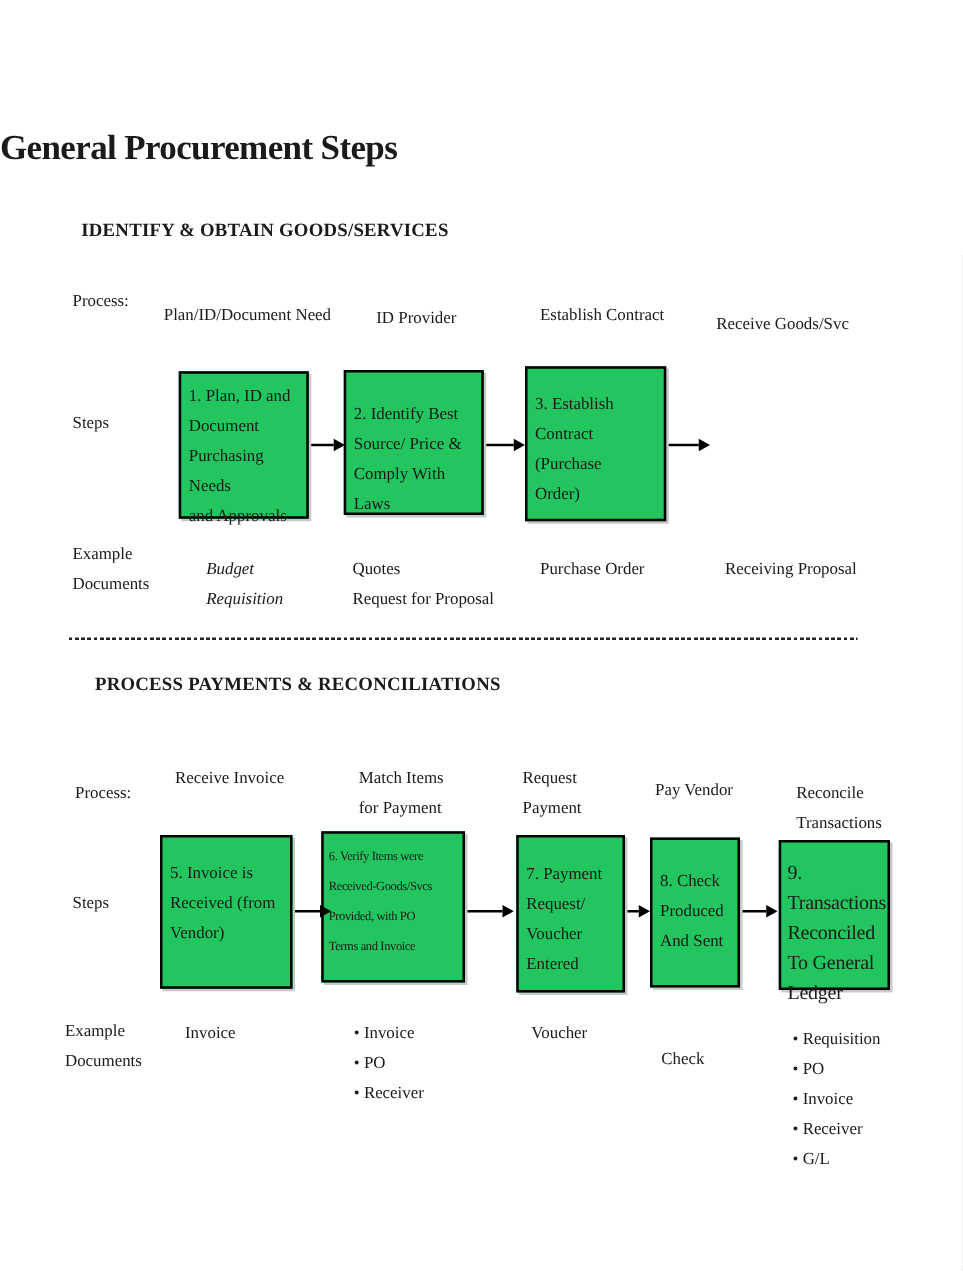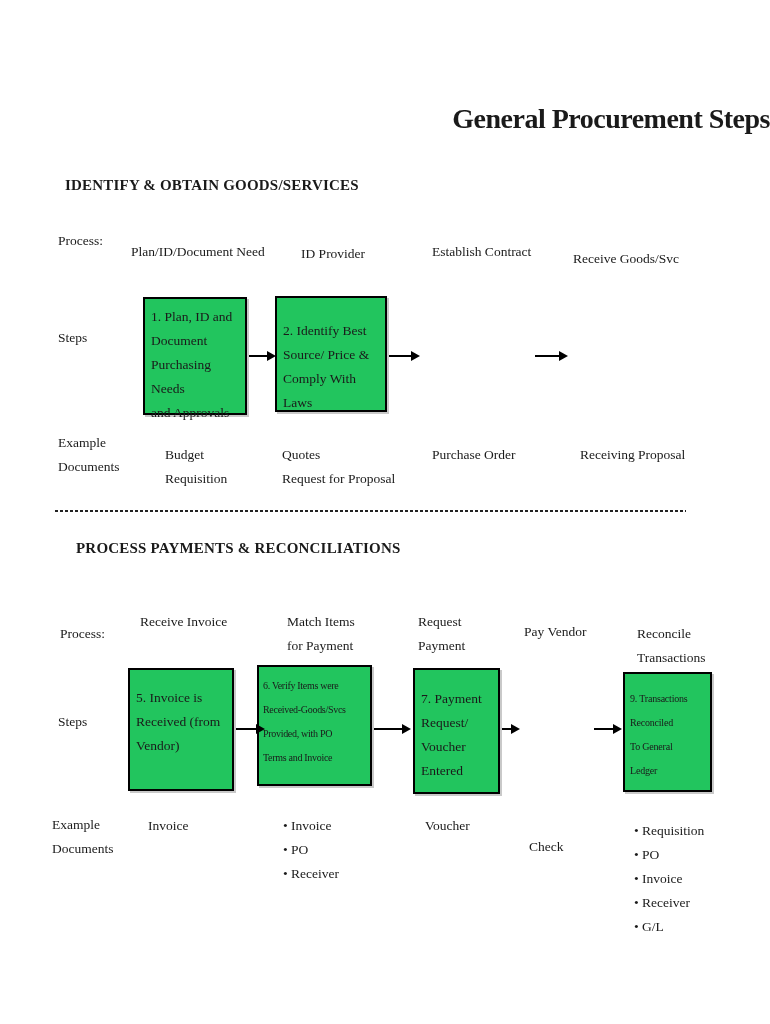--- a/index.html
+++ b/index.html
@@ -7,21 +7,21 @@
     position:relative;
     width:770px;height:1024px;
     margin:0 auto;
     background:#ffffff;
     font-family:"Liberation Serif","DejaVu Serif",serif;
     color:#1a1a1a;
     overflow:hidden;
   }
   .title{
     position:absolute;left:0;top:103px;width:100%;
-    text-align:right;font-size:28px;font-weight:600;
+    text-align:left;font-size:28px;font-weight:600;
     letter-spacing:-0.5px;margin:0;
   }
   .sec-h{
     position:absolute;margin:0;
     font-size:15px;font-weight:bold;letter-spacing:0.2px;
     white-space:nowrap;
   }
   .lbl{
     position:absolute;
     font-size:13.5px;line-height:24px;
@@ -69,28 +69,32 @@
 
   <div class="lbl" style="left:58px;top:326px;">Steps</div>
 
   <div class="stepbox" style="left:143px;top:297px;width:104px;height:118px;padding-top:6px;">1.  Plan, ID and
 Document
 Purchasing Needs
 and Approvals</div>
   <div class="stepbox" style="left:275px;top:296px;width:112px;height:116px;padding-top:21px;">2.  Identify Best
 Source/ Price &amp;
 Comply With Laws</div>
+  <div class="stepbox" style="left:420px;top:293px;width:113px;height:124px;padding-top:16px;">3.  Establish
+Contract
+(Purchase
+Order)</div>
 
   <div class="arrow" style="left:249px;top:355px;width:18px;"></div>
   <div class="arrow" style="left:389px;top:355px;width:22px;"></div>
   <div class="arrow" style="left:535px;top:355px;width:24px;"></div>
 
   <div class="lbl" style="left:58px;top:431px;">Example
 Documents</div>
-  <div class="lbl" style="left:165px;top:443px;">Budget
+  <div class="lbl" style="left:165px;top:443px;font-style:italic;">Budget
 Requisition</div>
   <div class="lbl" style="left:282px;top:443px;">Quotes
 Request for Proposal</div>
   <div class="lbl" style="left:432px;top:443px;">Purchase Order</div>
   <div class="lbl" style="left:580px;top:443px;">Receiving Proposal</div>
 
   <div class="divider"></div>
 
   <h2 class="sec-h" style="left:76px;top:540px;">PROCESS PAYMENTS &amp; RECONCILIATIONS</h2>
 
@@ -110,21 +114,24 @@
 Received (from
 Vendor)</div>
   <div class="stepbox" style="left:257px;top:665px;width:115px;height:121px;padding-top:7px;font-size:10px;letter-spacing:-0.3px;padding-left:4px;padding-right:3px;">6.  Verify Items were
 Received-Goods/Svcs
 Provided, with PO
 Terms and Invoice</div>
   <div class="stepbox" style="left:413px;top:668px;width:87px;height:126px;padding-top:17px;">7.  Payment
 Request/
 Voucher
 Entered</div>
-  <div class="stepbox" style="left:623px;top:672px;width:89px;height:120px;padding-top:13px;font-size:10px;letter-spacing:-0.2px;padding-left:5px;">9. Transactions
+  <div class="stepbox" style="left:520px;top:670px;width:72px;height:120px;padding-top:21px;">8. Check
+Produced
+And Sent</div>
+  <div class="stepbox" style="left:623px;top:672px;width:89px;height:120px;padding-top:13px;font-size:16px;letter-spacing:-0.2px;padding-left:5px;">9. Transactions
 Reconciled
 To General
 Ledger</div>
 
   <div class="arrow" style="left:236px;top:728px;width:20px;"></div>
   <div class="arrow" style="left:374px;top:728px;width:28px;"></div>
   <div class="arrow" style="left:502px;top:728px;width:9px;"></div>
   <div class="arrow" style="left:594px;top:728px;width:19px;"></div>
 
   <div class="lbl" style="left:52px;top:813px;">Example

